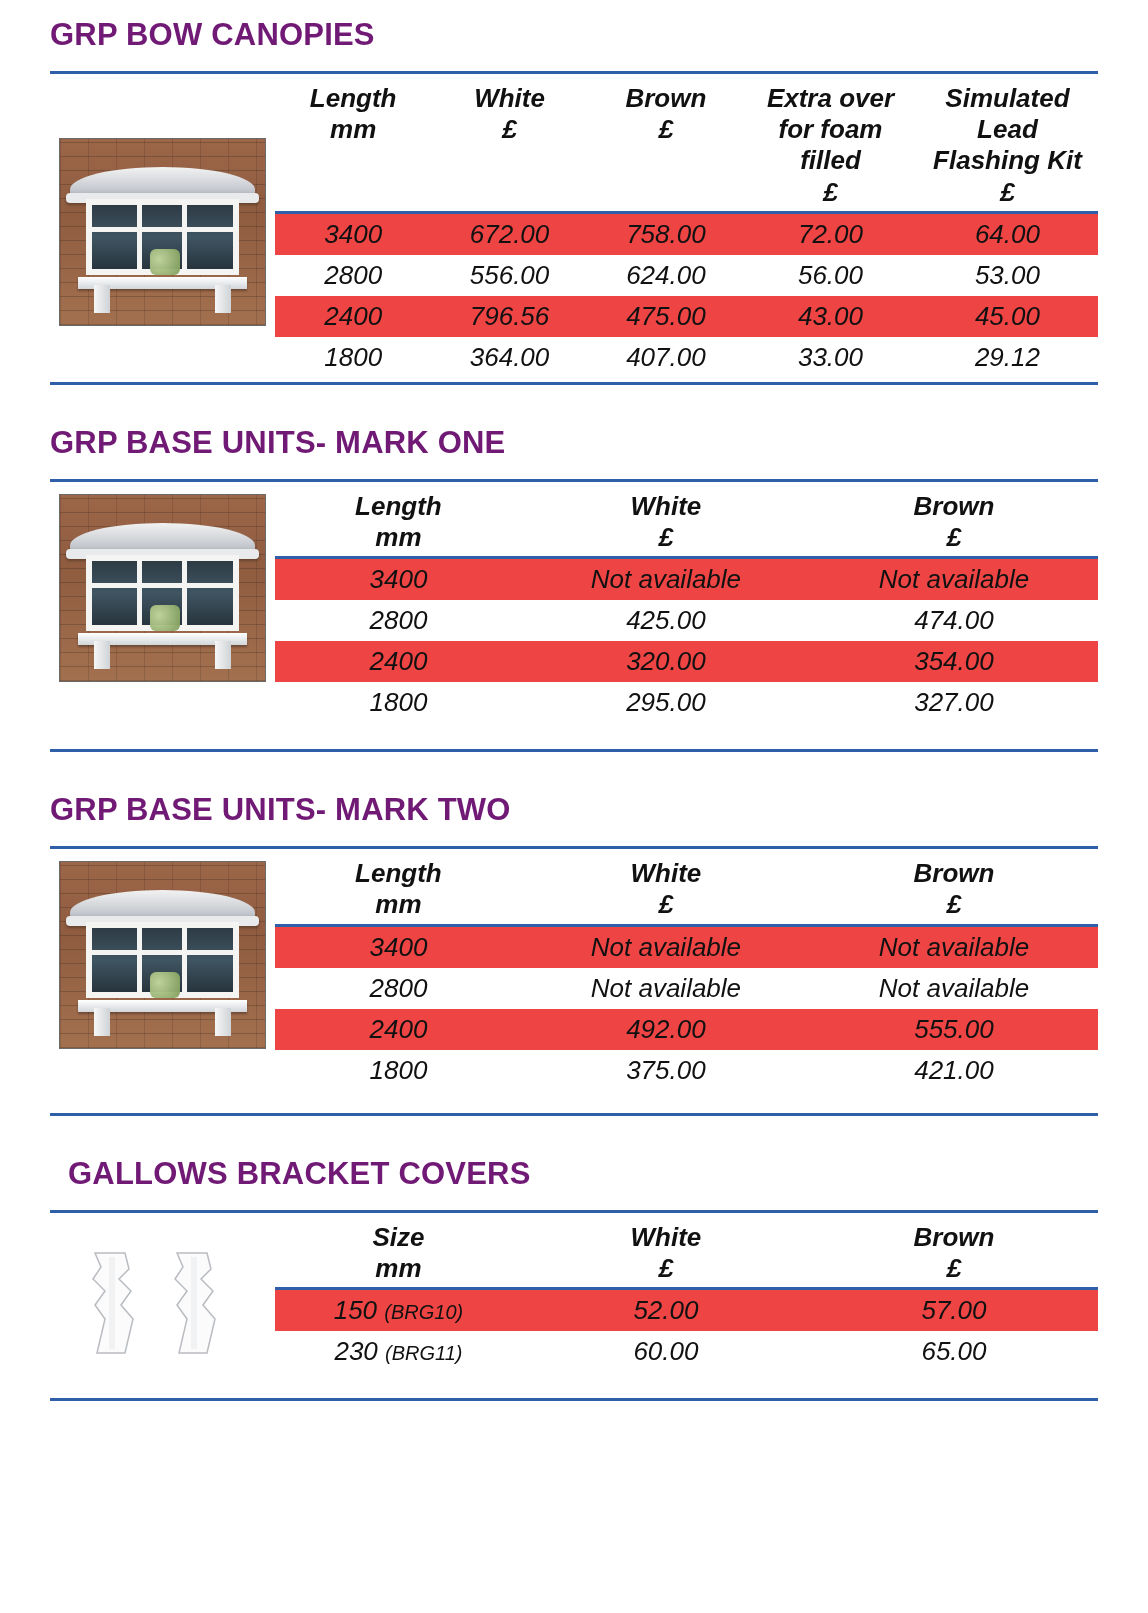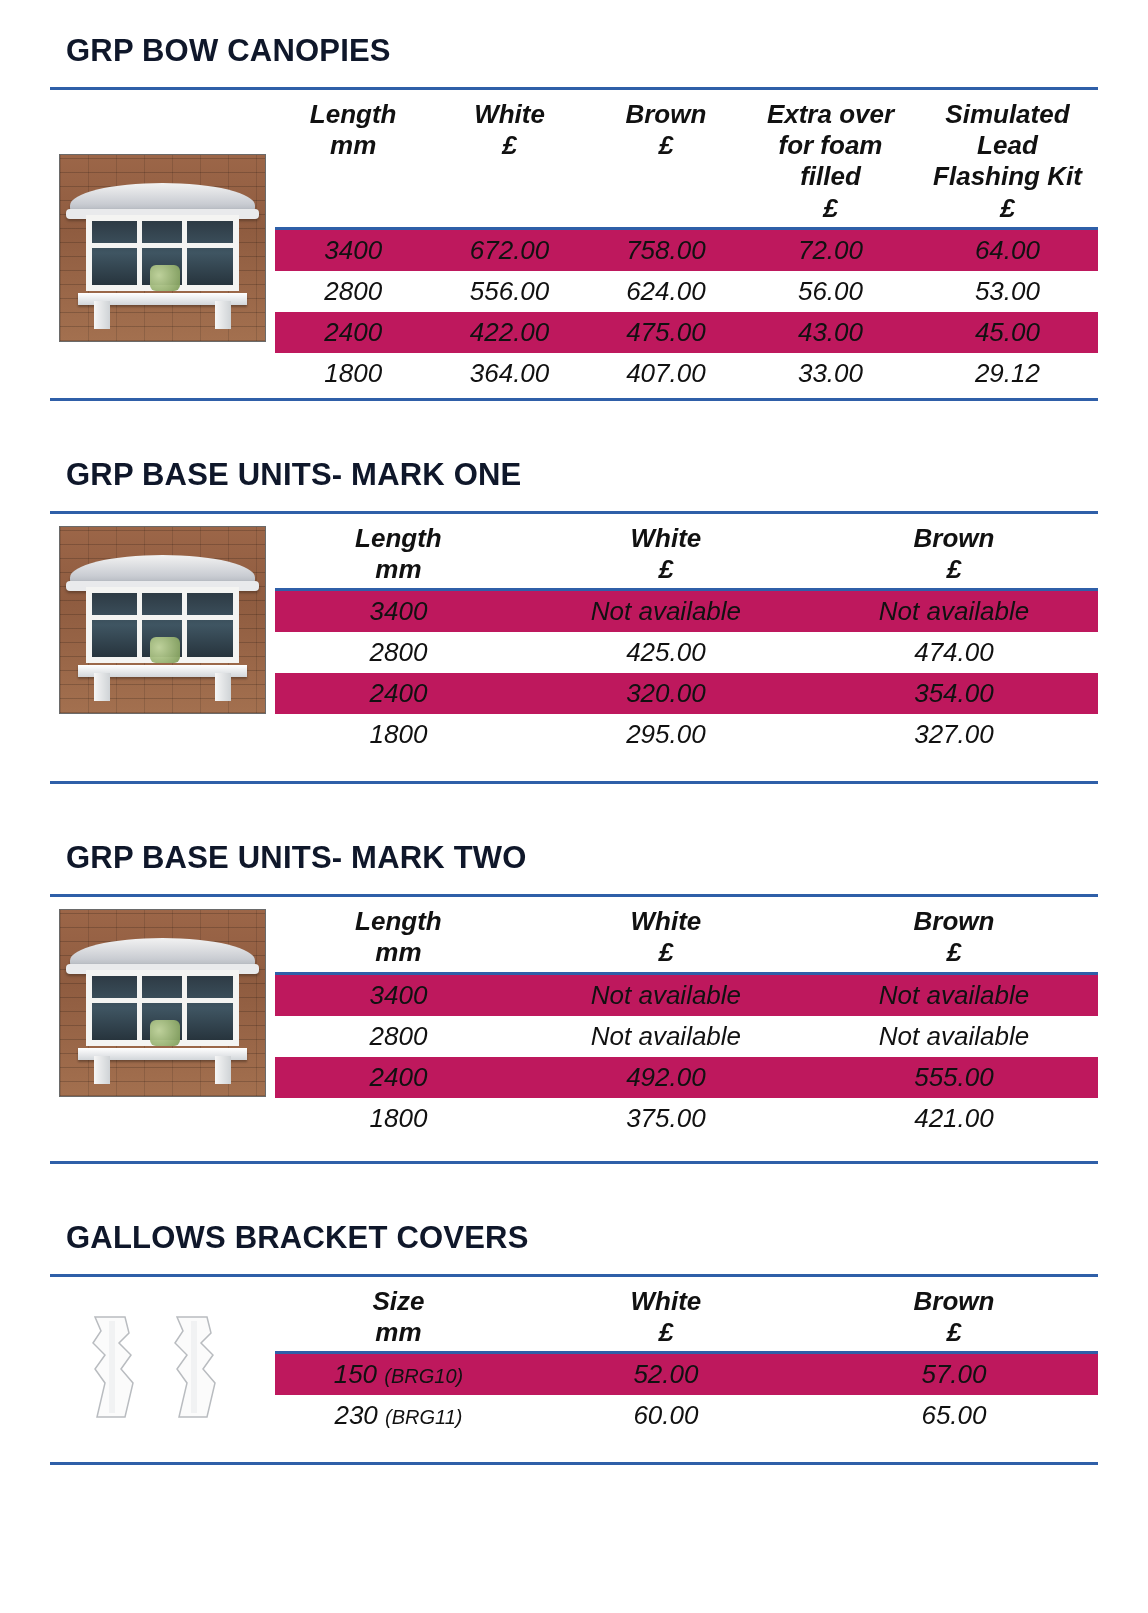--- a/index.html
+++ b/index.html
@@ -19,31 +19,31 @@
     width: 1148px;
     height: 1613px;
     position: relative;
     box-sizing: border-box;
     padding: 0;
   }
   .section {
     position: relative;
   }
   h2.section-title {
-    color: #0f172a;
+    color: #701a75;
     font-size: 31px;
     font-weight: bold;
-    margin: 16px;
+    margin: 0;
     padding: 0;
     letter-spacing: 0.2px;
   }
   .sec-1 .section-title { padding: 17px 0 0 50px; }
   .sec-2 .section-title { padding: 0 0 0 50px; }
   .sec-3 .section-title { padding: 0 0 0 50px; }
-  .sec-4 .section-title { padding: 0 0 0 50px; }
+  .sec-4 .section-title { padding: 0 0 0 68px; }
 
   .block {
     position: relative;
     margin-left: 50px;
     margin-right: 50px;
   }
   .rule {
     height: 3px;
     background: #2f5fa8;
     width: 1048px;
@@ -78,21 +78,21 @@
     line-height: 1.2;
     font-size: 26px;
   }
   table.price td {
     text-align: center;
     padding: 5px 6px;
     font-size: 26px;
     font-weight: normal;
   }
   table.price tr.alt td {
-    background: #be185d;
+    background: #ef4444;
     margin-top: 12px;
   }
   .hdr-row th {
     border-bottom: none;
   }
   .thick-top td, .thick-top th {
     border-top: 3px solid #2f5fa8;
   }
 
   
@@ -271,21 +271,21 @@
               </tr>
               <tr>
                 <td>2800</td>
                 <td>556.00</td>
                 <td>624.00</td>
                 <td>56.00</td>
                 <td>53.00</td>
               </tr>
               <tr class="alt">
                 <td>2400</td>
-                <td>422.00</td>
+                <td>796.56</td>
                 <td>475.00</td>
                 <td>43.00</td>
                 <td>45.00</td>
               </tr>
               <tr>
                 <td>1800</td>
                 <td>364.00</td>
                 <td>407.00</td>
                 <td>33.00</td>
                 <td>29.12</td>

